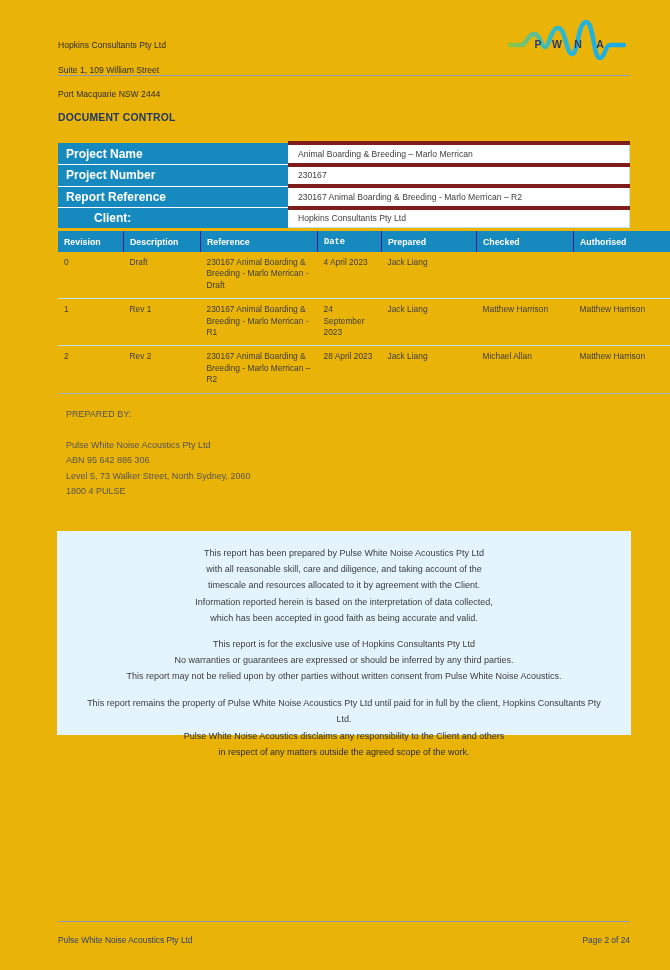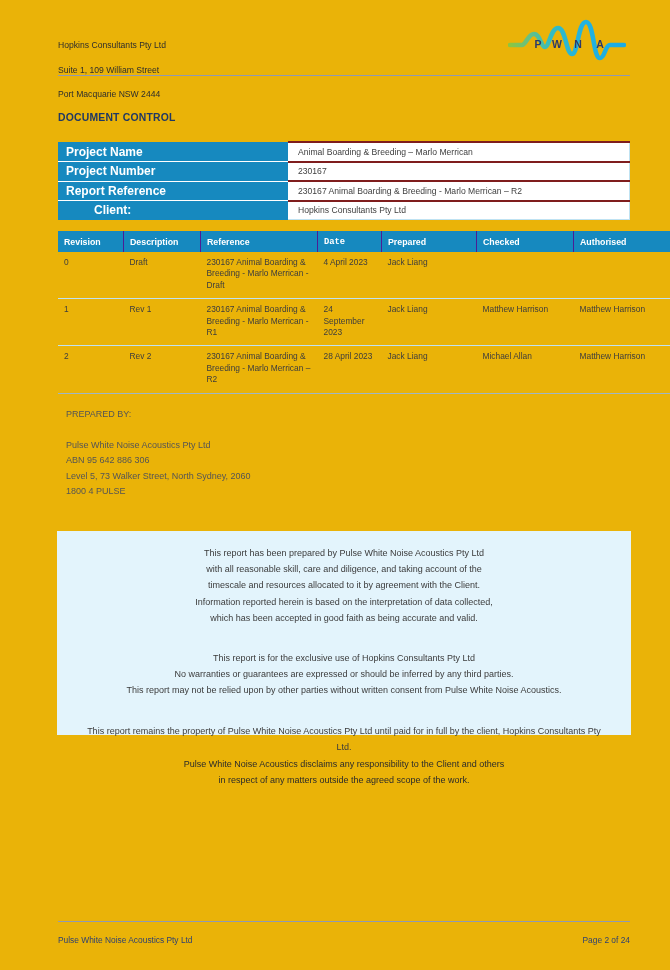--- a/index.html
+++ b/index.html
@@ -83,21 +83,21 @@
     background: #1689bf;
     color: #ffffff;
     font-weight: bold;
     font-size: 12px;
     border-bottom: 1px solid #ffffff;
   }
   .doc-control tr:last-child td.key { border-bottom: none; padding-left: 36px; }
   .doc-control td.val {
     background: #ffffff;
     color: #404040;
-    border-top: 2px solid #7f1d1d;
+    border-top: 4px solid #7f1d1d;
     border-right: 1px solid #bfe2f2;
     padding-left: 10px;
   }
   .doc-control tr:last-child td.val { border-bottom: 1px solid #bfe2f2; }
 
   
   .revision-table {
     position: absolute;
     left: 58px;
     top: 231px;
@@ -162,21 +162,21 @@
     box-sizing: border-box;
     padding: 14px 24px 0 24px;
     text-align: center;
   }
   .disclaimer p {
     margin: 0;
     font-size: 9px;
     line-height: 16.2px;
     color: #3b3b3b;
   }
-  .disclaimer p.gap { margin-top: 24px; }
+  .disclaimer p.gap { margin-top: 10px; }
   .disclaimer p.strong {
     font-weight: normal;
     color: #2b2b2b;
     margin-top: 1px;
   }
 
   
   .footer-rule {
     position: absolute;
     left: 58px;

